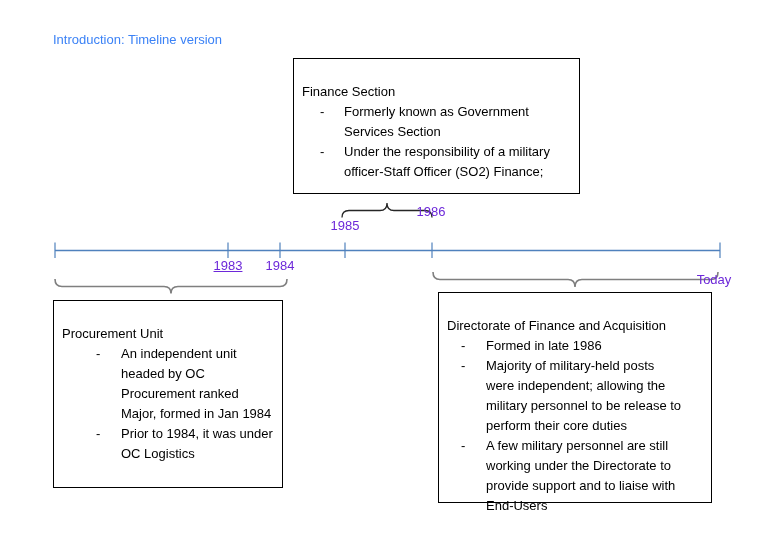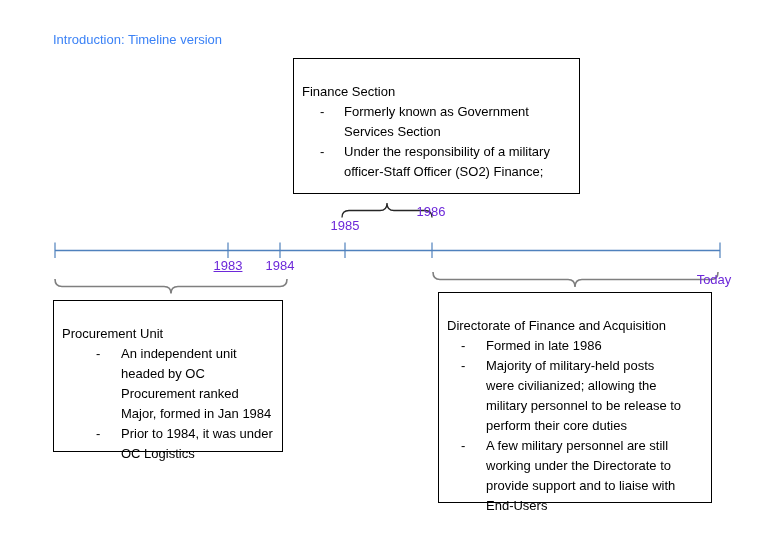--- a/index.html
+++ b/index.html
@@ -20,21 +20,21 @@
   .box-title{padding-left:8px;white-space:nowrap;}
   .bullet{display:flex;align-items:flex-start;}
   .dash{flex:none;}
   .btext{flex:1 1 auto;}
   .bline{display:block;white-space:nowrap;}
   
   .box-finance .dash{margin-left:26px;width:24px;}
   .box-procurement .dash{margin-left:42px;width:25px;}
   .box-directorate .dash{margin-left:22px;width:25px;}
   .box-finance{left:293px;top:58px;width:287px;height:136px;}
-  .box-procurement{left:53px;top:300px;width:230px;height:152px;}
+  .box-procurement{left:53px;top:300px;width:230px;height:188px;}
   .box-directorate{left:438px;top:292px;width:274px;height:211px;}
   .tl-label{
     position:absolute;font-size:13px;text-align:center;color:#6d28d9;
     white-space:nowrap;
   }
   .lbl-1983{left:203px;top:258px;width:50px;text-decoration:underline;}
   .lbl-1984{left:255px;top:258px;width:50px;}
   .lbl-1985{left:320px;top:218px;width:50px;}
   .lbl-1986{left:406px;top:204px;width:50px;}
   .lbl-today{left:684px;top:272px;width:60px;}
@@ -113,21 +113,21 @@
     <div class="bullet">
       <span class="dash">-</span>
       <span class="btext">
         <span class="bline">Formed in late 1986</span>
       </span>
     </div>
     <div class="bullet">
       <span class="dash">-</span>
       <span class="btext">
         <span class="bline">Majority of military-held posts</span>
-        <span class="bline">were civilianized; allowing the</span>
+        <span class="bline">were independent; allowing the</span>
         <span class="bline">military personnel to be release to</span>
         <span class="bline">perform their core duties</span>
       </span>
     </div>
     <div class="bullet">
       <span class="dash">-</span>
       <span class="btext">
         <span class="bline">A few military personnel are still</span>
         <span class="bline">working under the Directorate to</span>
         <span class="bline">provide support and to liaise with</span>

